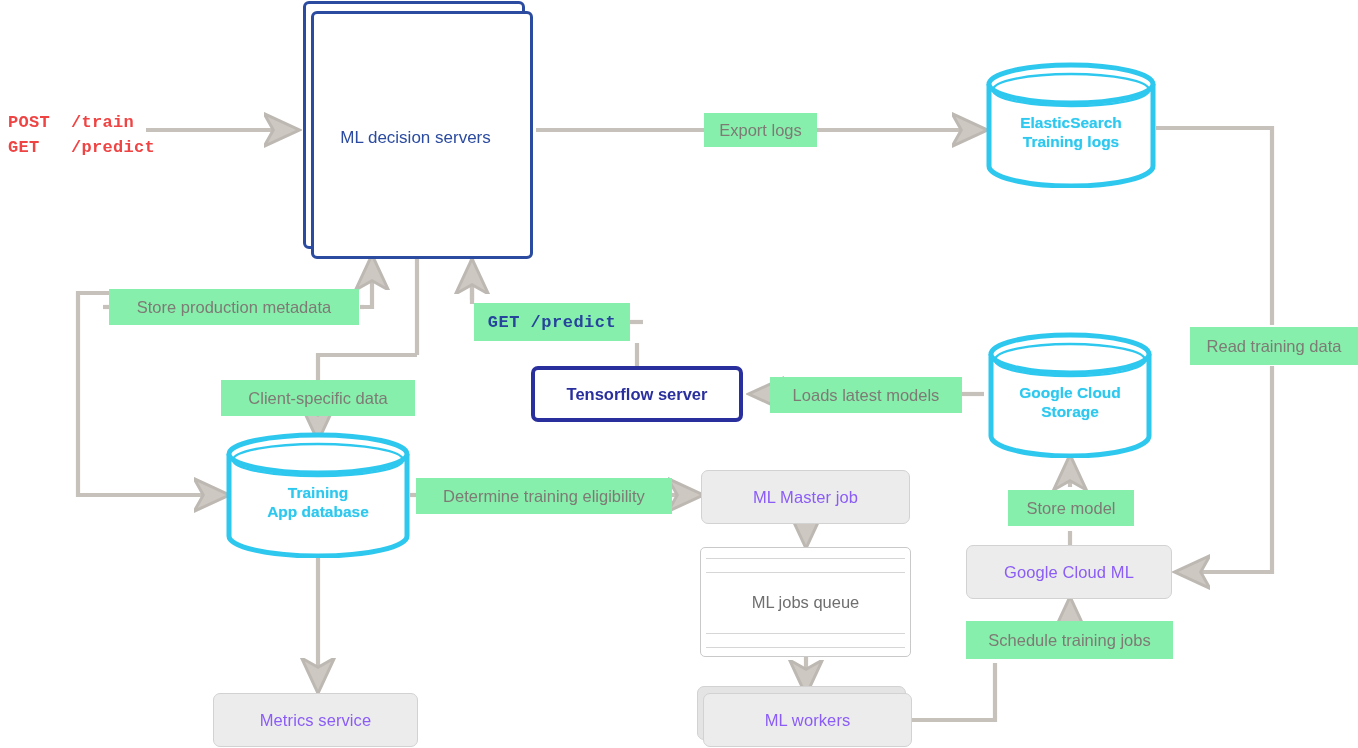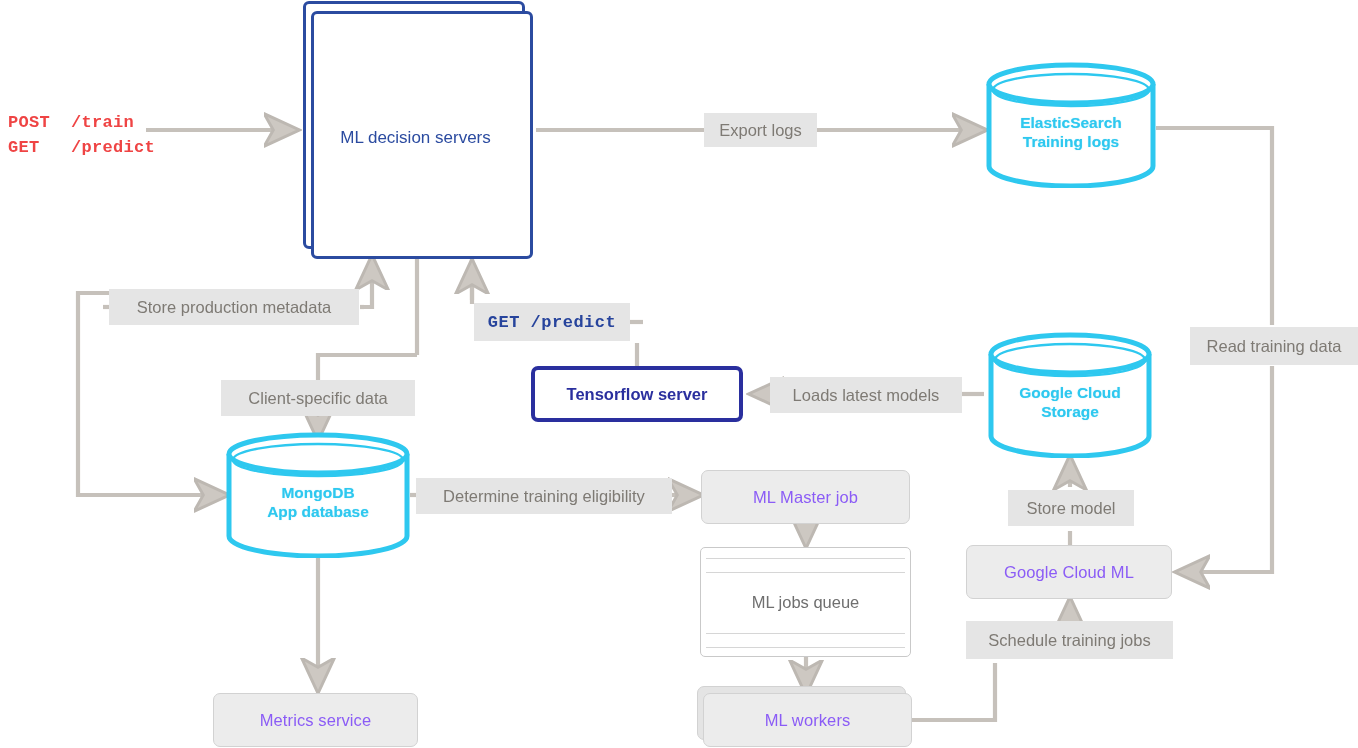--- a/index.html
+++ b/index.html
@@ -100,21 +100,21 @@
     font-weight: 700;
     font-size: 15.5px;
     line-height: 19px;
     text-shadow: 0 0 1px rgba(46,200,239,.5);
   }
 
   
   .elabel {
     position: absolute;
     box-sizing: border-box;
-    background: #e5e5e5;
+    background: #86efac;
     display: flex;
     align-items: center;
     justify-content: center;
     color: #7e7a74;
     font-size: 16.5px;
     white-space: nowrap;
     padding: 0 10px;
   }
   .elabel.mono {
     font-family: "Liberation Mono", monospace;
@@ -220,21 +220,21 @@
     <div class="cyllabel" style="top:51px;">Google Cloud</div>
     <div class="cyllabel" style="top:70px;">Storage</div>
   </div>
 
   <div class="cyl" style="left:226px; top:432px; width:184px; height:126px;">
     <svg width="184" height="126" viewBox="0 0 184 126">
       <path d="M3,22 L3,104 A89,20 0 0 0 181,104 L181,22" fill="#ffffff" stroke="#2ec8ef" stroke-width="5"></path>
       <ellipse cx="92" cy="22" rx="89" ry="19" fill="#ffffff" stroke="#2ec8ef" stroke-width="5"></ellipse>
       <ellipse cx="92" cy="28" rx="85" ry="16" fill="none" stroke="#2ec8ef" stroke-width="2.4"></ellipse>
     </svg>
-    <div class="cyllabel" style="top:51px;">MongoDB</div>
+    <div class="cyllabel" style="top:51px;">Training</div>
     <div class="cyllabel" style="top:70px;">App database</div>
   </div>
 
   <div class="tfbox" style="left:531px; top:366px; width:212px; height:56px;">
     <span>Tensorflow server</span>
   </div>
 
   <div class="graybox" style="left:701px; top:470px; width:209px; height:54px;">
     <span>ML Master job</span>
   </div>

